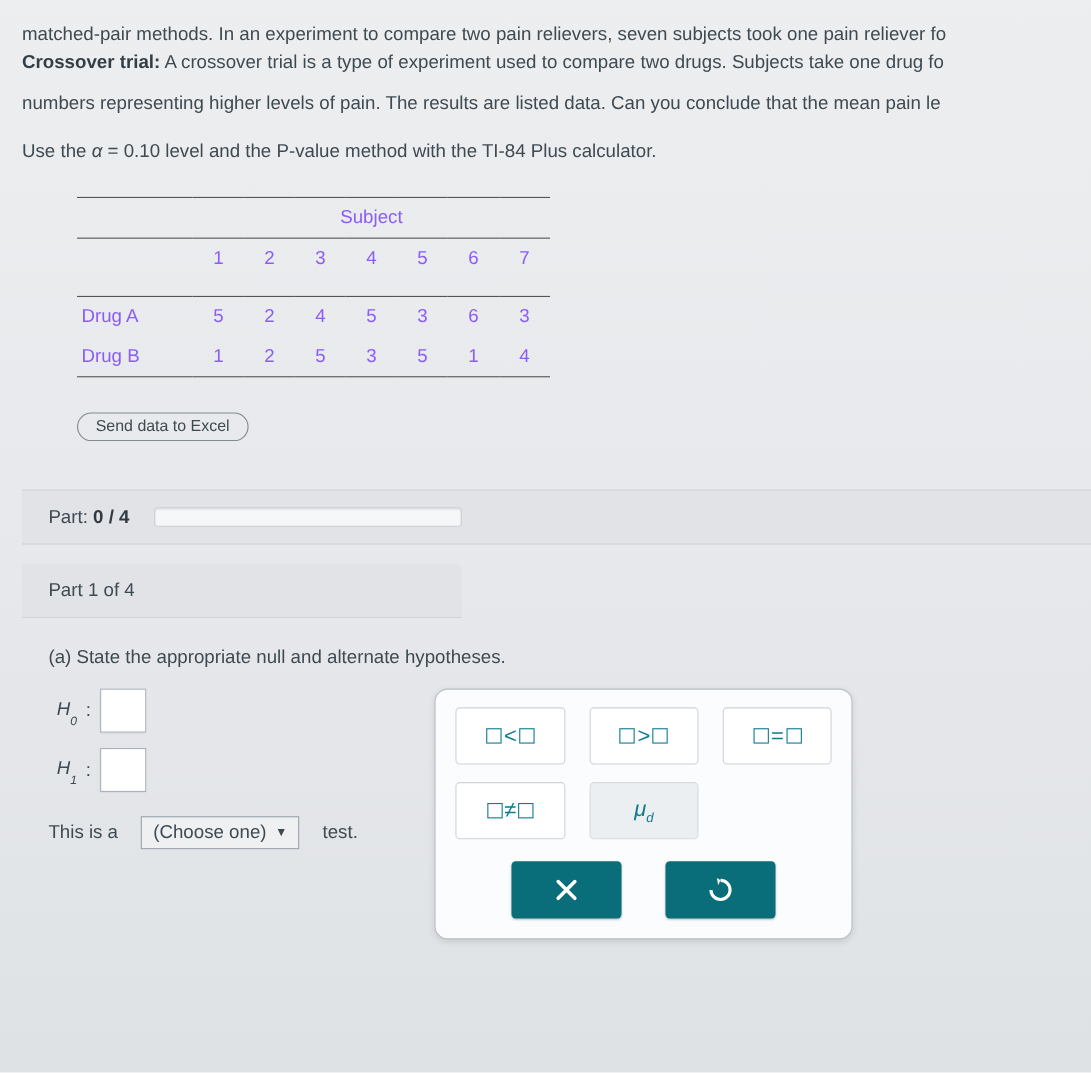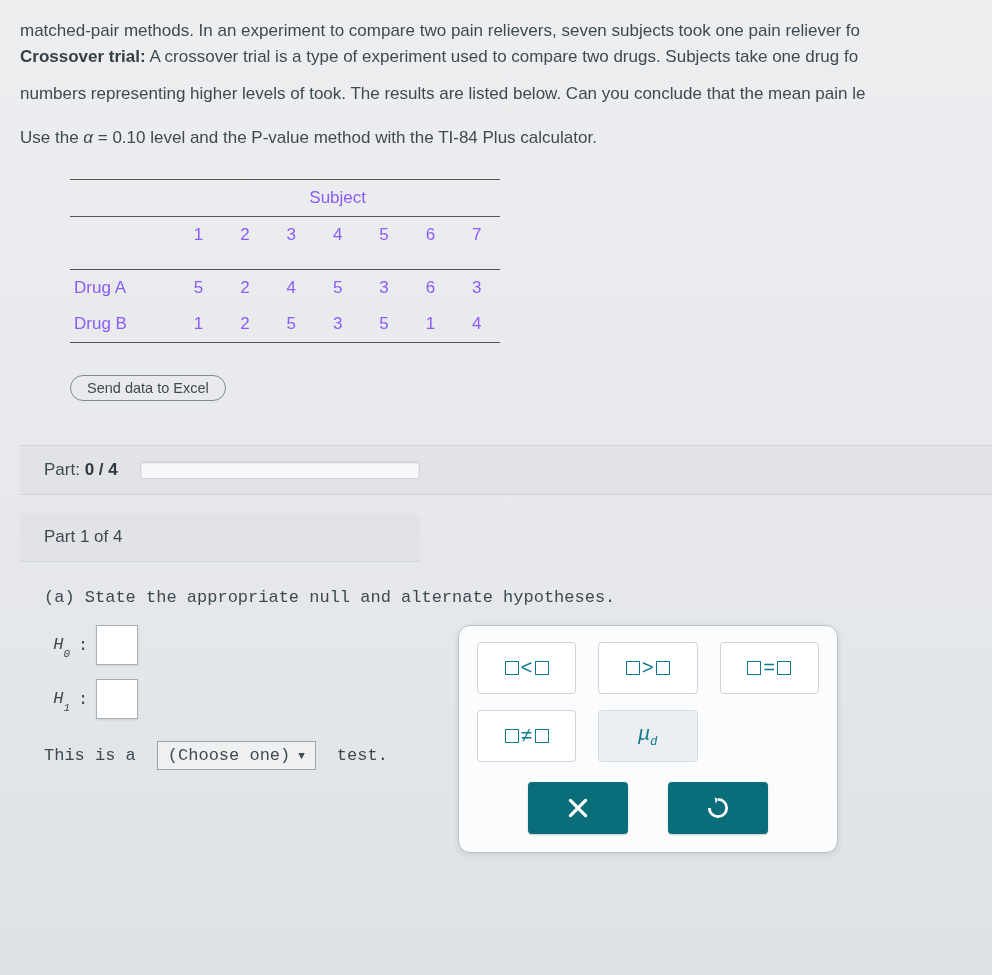--- a/index.html
+++ b/index.html
@@ -57,21 +57,21 @@
     box-shadow: inset 0 1px 2px rgba(0,0,0,0.15);
   }
   .part-header {
     margin-top: 18px;
     padding: 14px 24px;
     background: #e1e3e6;
     border-bottom: 1px solid #cfd3d7;
     width: 400px;
     border-radius: 0 6px 0 0;
   }
-  .part-body { padding: 26px 24px 40px 24px; font-family: Liberation Mono, monospace; }
+  .part-body { padding: 26px 24px 40px 24px; }
   .hyp-wrap { margin-top: 18px; display:flex; align-items:flex-start; gap:70px;}
   .hyp-col { display:flex; flex-direction:column; gap:14px; }
   .hyp-row { display:flex; align-items:center; gap:8px; }
   .hlabel { font-style: italic; position:relative; display:inline-block; width:26px; text-align:right;}
   .hlabel sub { font-size: 11px; position: relative; bottom:-4px;}
   .ans-box {
     width: 42px; height: 40px;
     border: 1px solid #a8b0b8;
     background: #fff;
     box-shadow: 0 1px 2px rgba(0,0,0,.1), inset 0 0 0 1px rgba(255,255,255,.4);
@@ -123,21 +123,21 @@
 </head>
 <body>
 
 
 
 <div class="intro">
   <div>matched-pair methods. In an experiment to compare two pain relievers, seven subjects took one pain reliever fo</div>
   <div>
     <b>Crossover trial:</b><span> A crossover trial is a type of experiment used to compare two drugs. Subjects take one drug fo</span>
   </div>
-  <div class="line2">numbers representing higher levels of took. The results are listed below. Can you conclude that the mean pain le</div>
+  <div class="line2">numbers representing higher levels of pain. The results are listed data. Can you conclude that the mean pain le</div>
   <div class="alpha-line">
     <span>Use the </span><span class="alpha-sym">α</span><span> = </span><span>0.10</span><span>    level and the P-value method with the TI-84 Plus calculator.</span>
   </div>
 </div>
 
 <div class="table-wrap">
   <table class="tbl">
     <tbody>
         <tr class="topline">
           <td class="rowlabel"></td>

